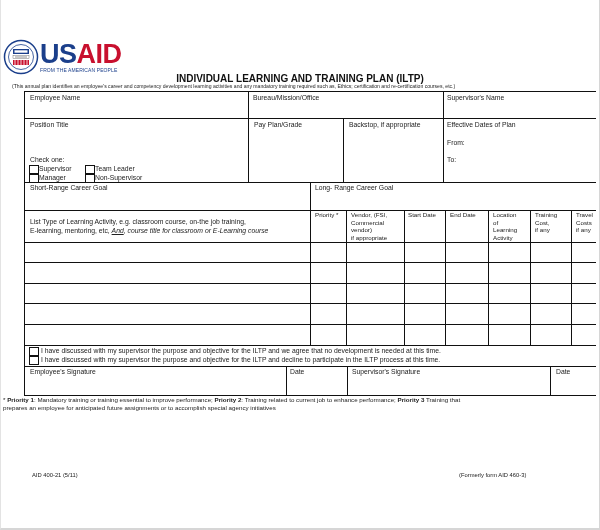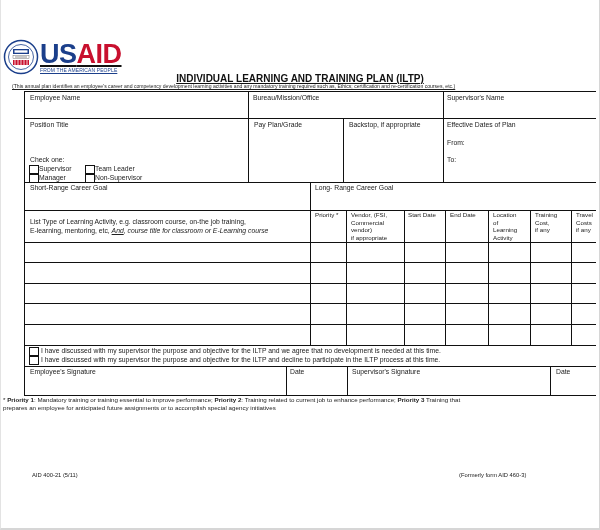--- a/index.html
+++ b/index.html
@@ -1,19 +1,19 @@
 <!DOCTYPE html>
 <html><head>
 <meta charset="utf-8">
 <style>
   html, body { margin:0; padding:0; }
   body { width:600px; height:530px; background:#ffffff; position:relative; overflow:hidden;
          font-family:"Liberation Sans", sans-serif; color:#111; }
   .page-border { position:absolute; left:0; top:0; width:598px; height:528px; border-right:2px solid #d6d6d6; border-bottom:2px solid #d6d6d6; border-left:1px solid #e3e3e3; }
-  .abs { position:absolute;text-decoration:underline; }
+  .abs { position:absolute; }
   .logo { left:3px; top:39px; width:36px; height:36px; }
   .brand { left:40px; top:40px; font-weight:bold; font-size:27px; letter-spacing:-0.5px; line-height:28px; }
   .brand .us { color:#1b3f8b; }
   .brand .aid { color:#c8102e; }
   .tagline { left:40px; top:67px; font-size:5px; color:#1b3f8b; letter-spacing:0.1px; }
   .title { left:0; width:600px; top:73px; text-align:center; font-weight:bold; font-size:10px; }
   .subtitle { left:12px; top:83px; width:588px; font-size:5.1px; color:#222; white-space:nowrap; }
   .h { position:absolute; height:0; border-top:1.2px solid #111; }
   .v { position:absolute; width:0; border-left:1.2px solid #111; }
   .lbl { position:absolute; font-size:6.8px; color:#222; line-height:8px; white-space:nowrap; }

